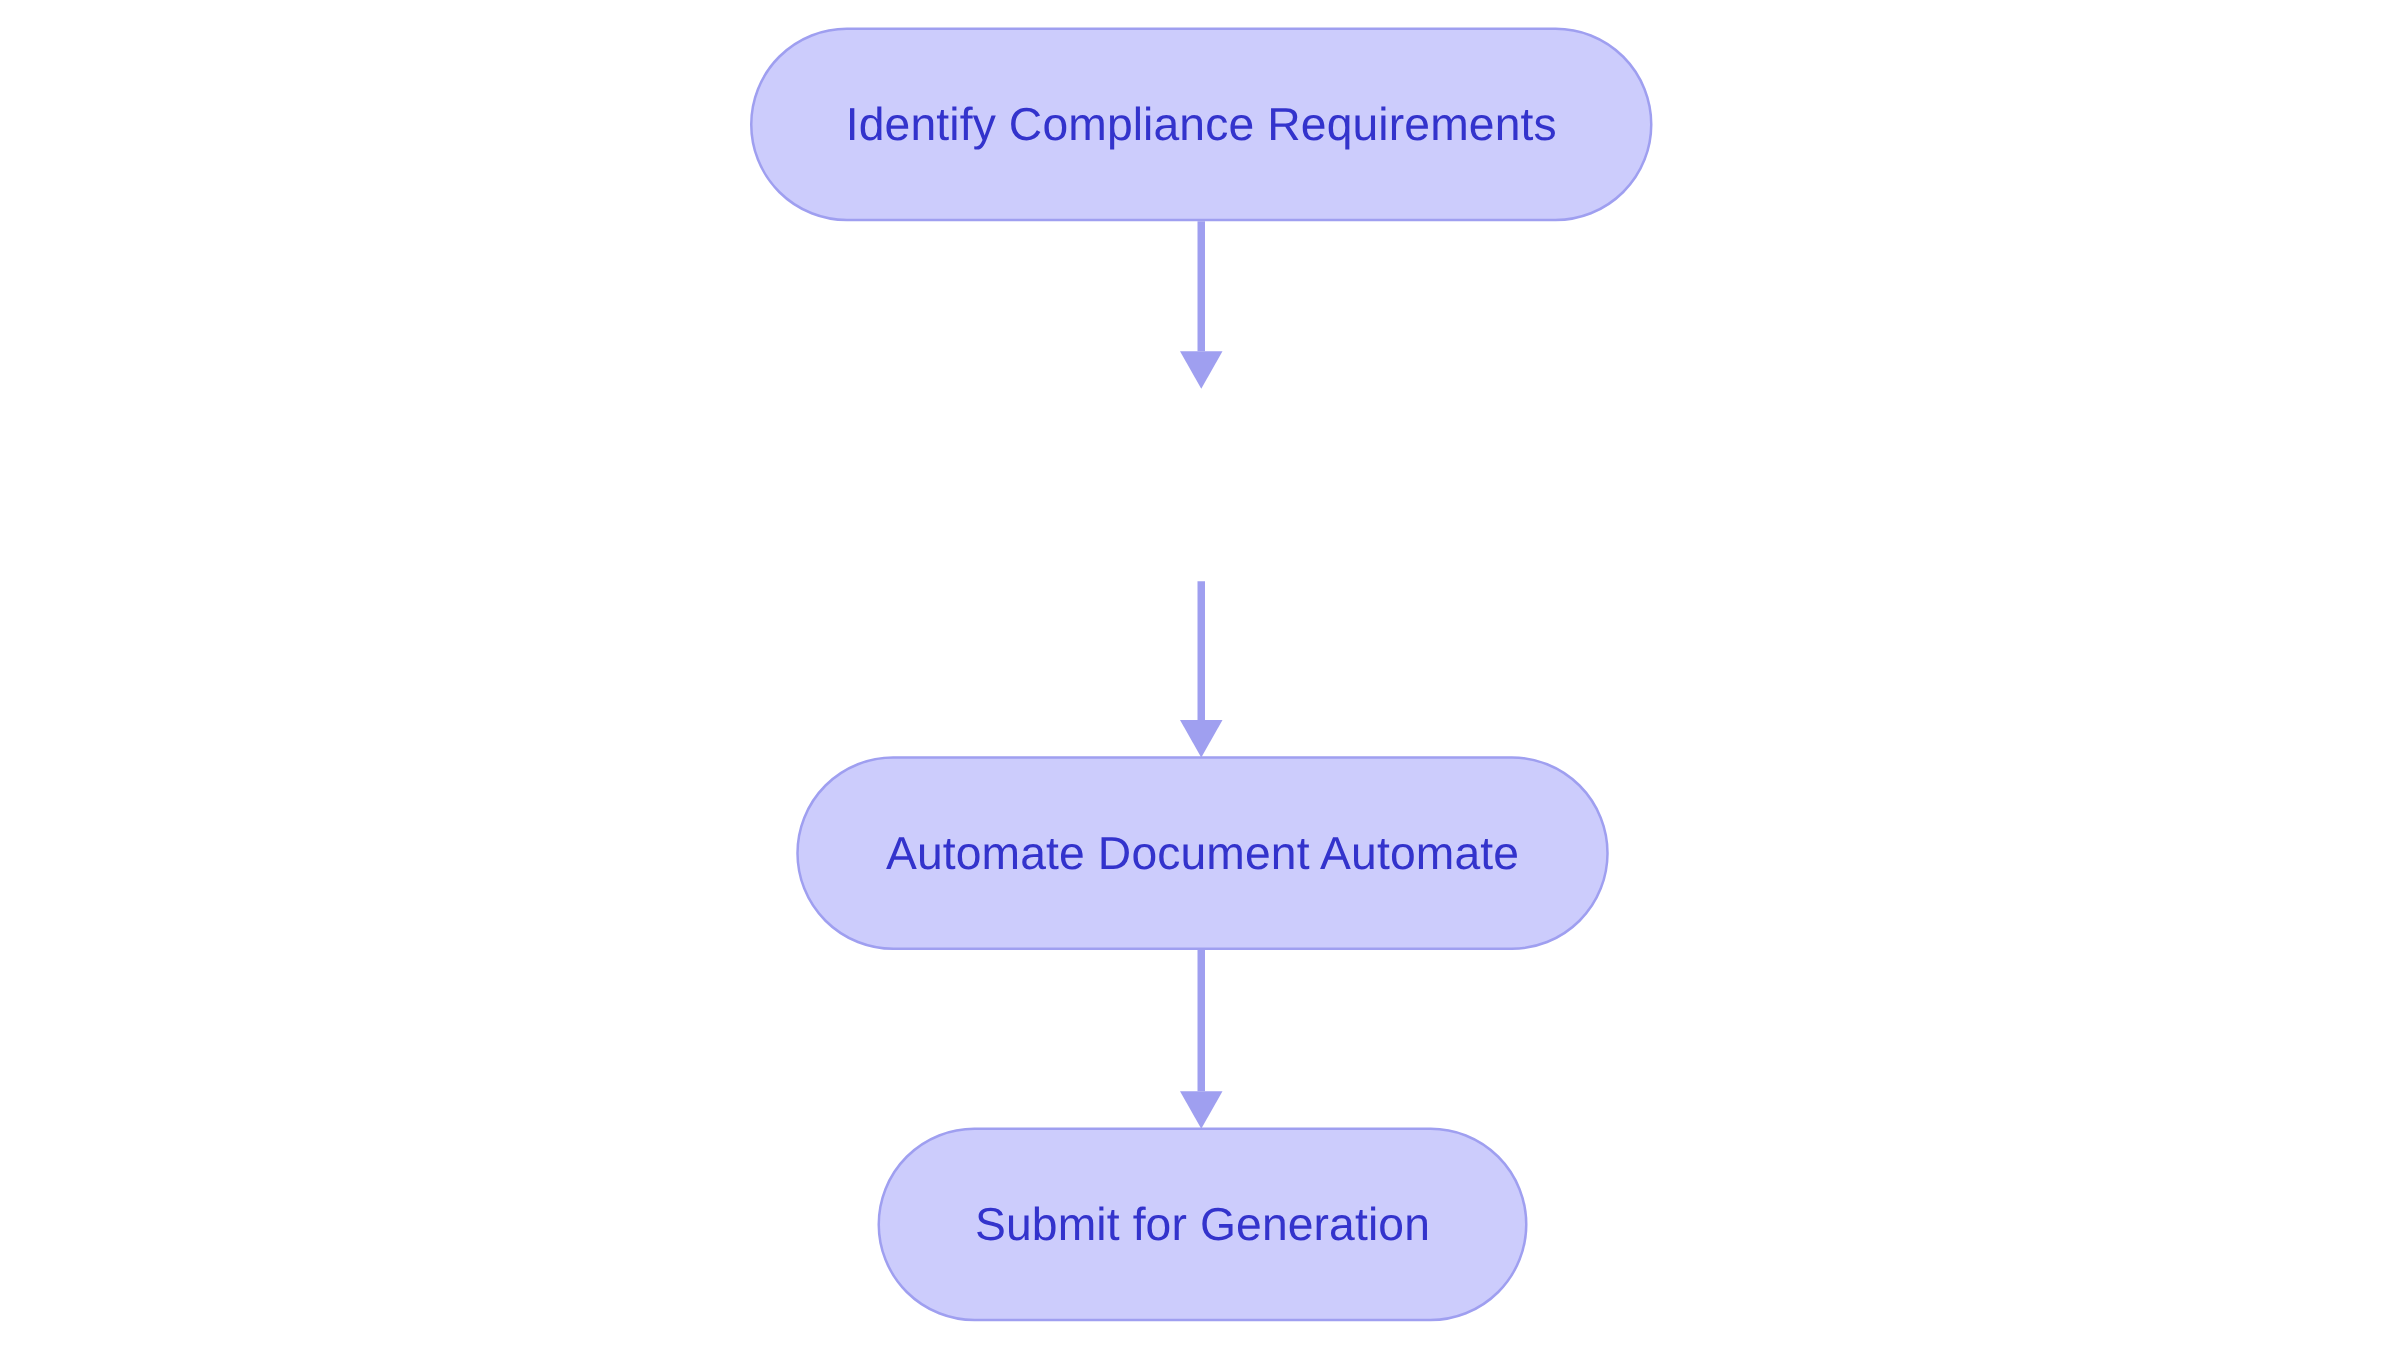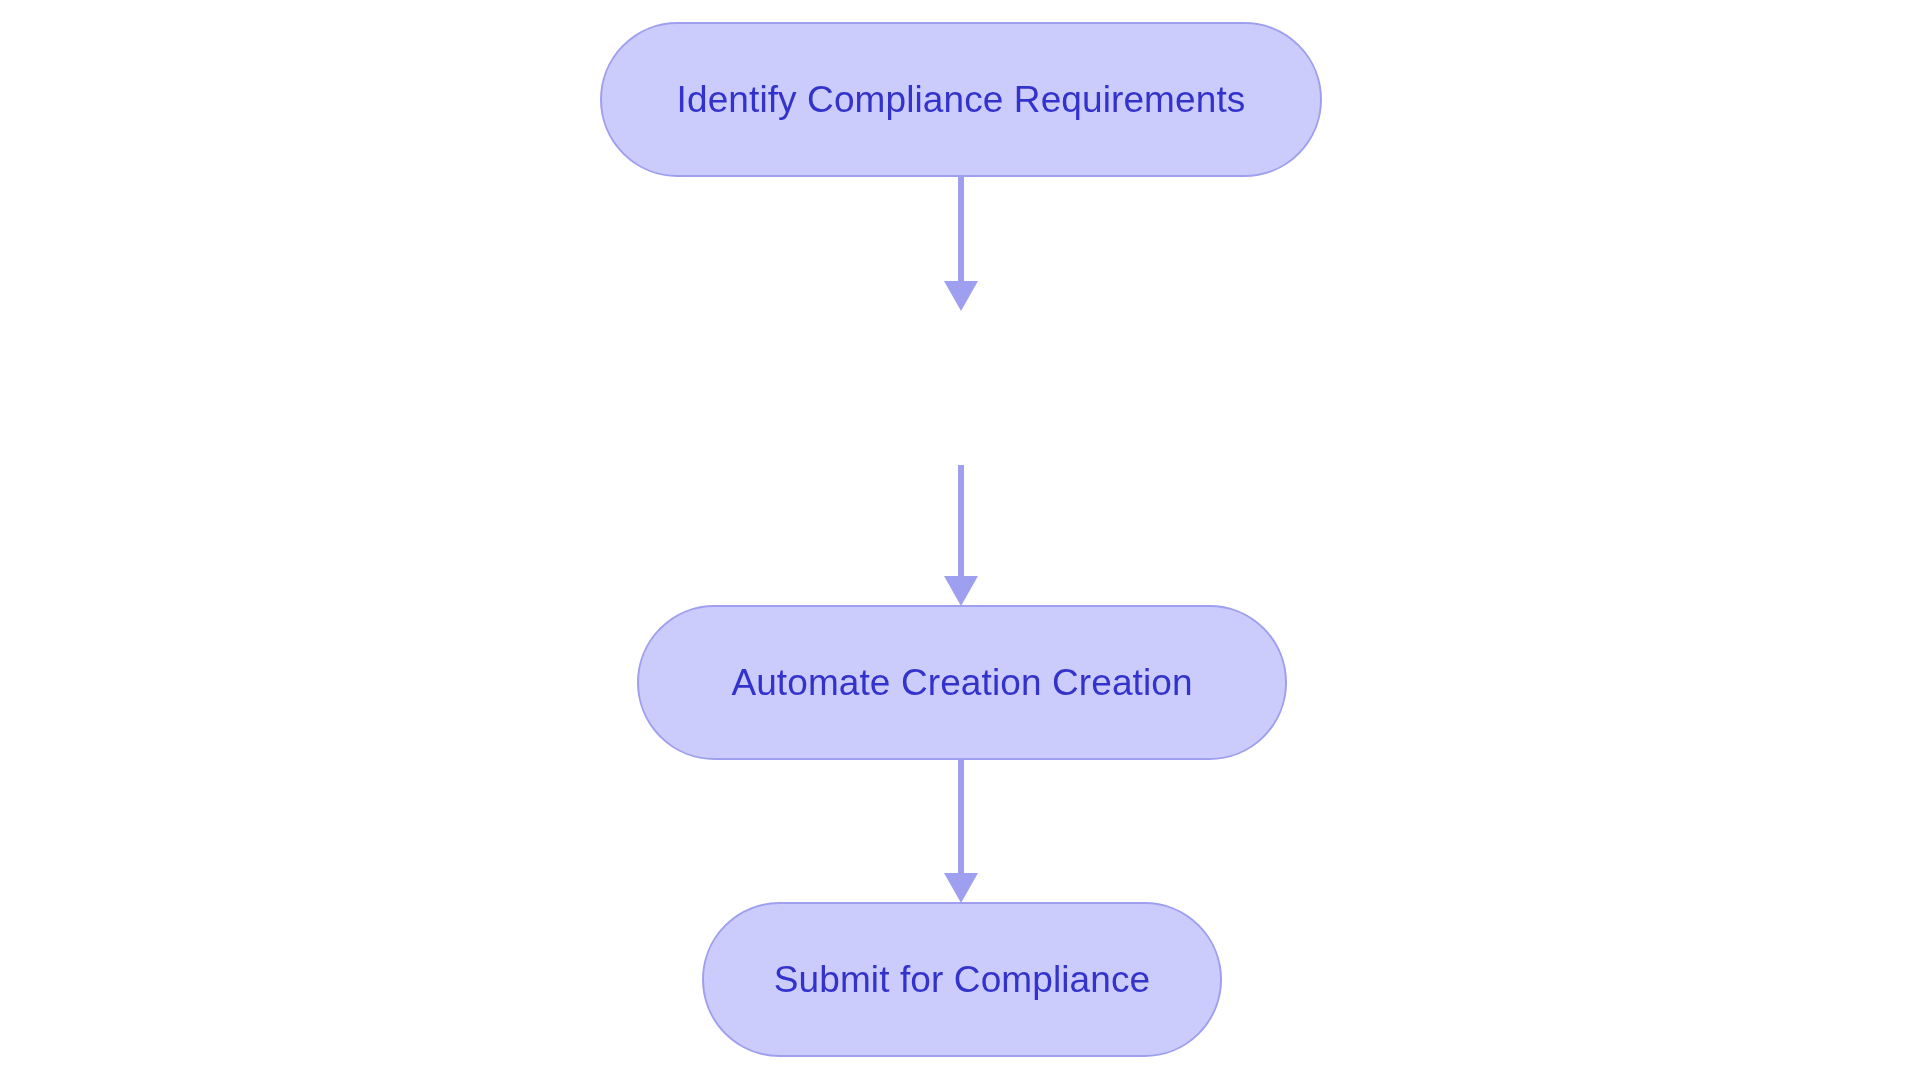--- a/index.html
+++ b/index.html
@@ -91,20 +91,20 @@
       <polygon class="edge-head" points="944,873 978,873 961,903"></polygon>
     </g>
   </svg>
 
   <div class="node" id="node-0">
     <span class="node-label">Identify Compliance Requirements</span>
   </div>
 
 
   <div class="node" id="node-2">
-    <span class="node-label">Automate Creation Creation</span>
+    <span class="node-label">Automate Document Automate</span>
   </div>
 
   <div class="node" id="node-3">
-    <span class="node-label">Submit for Compliance</span>
+    <span class="node-label">Submit for Generation</span>
   </div>
 
 </div>
 
 </body></html>

